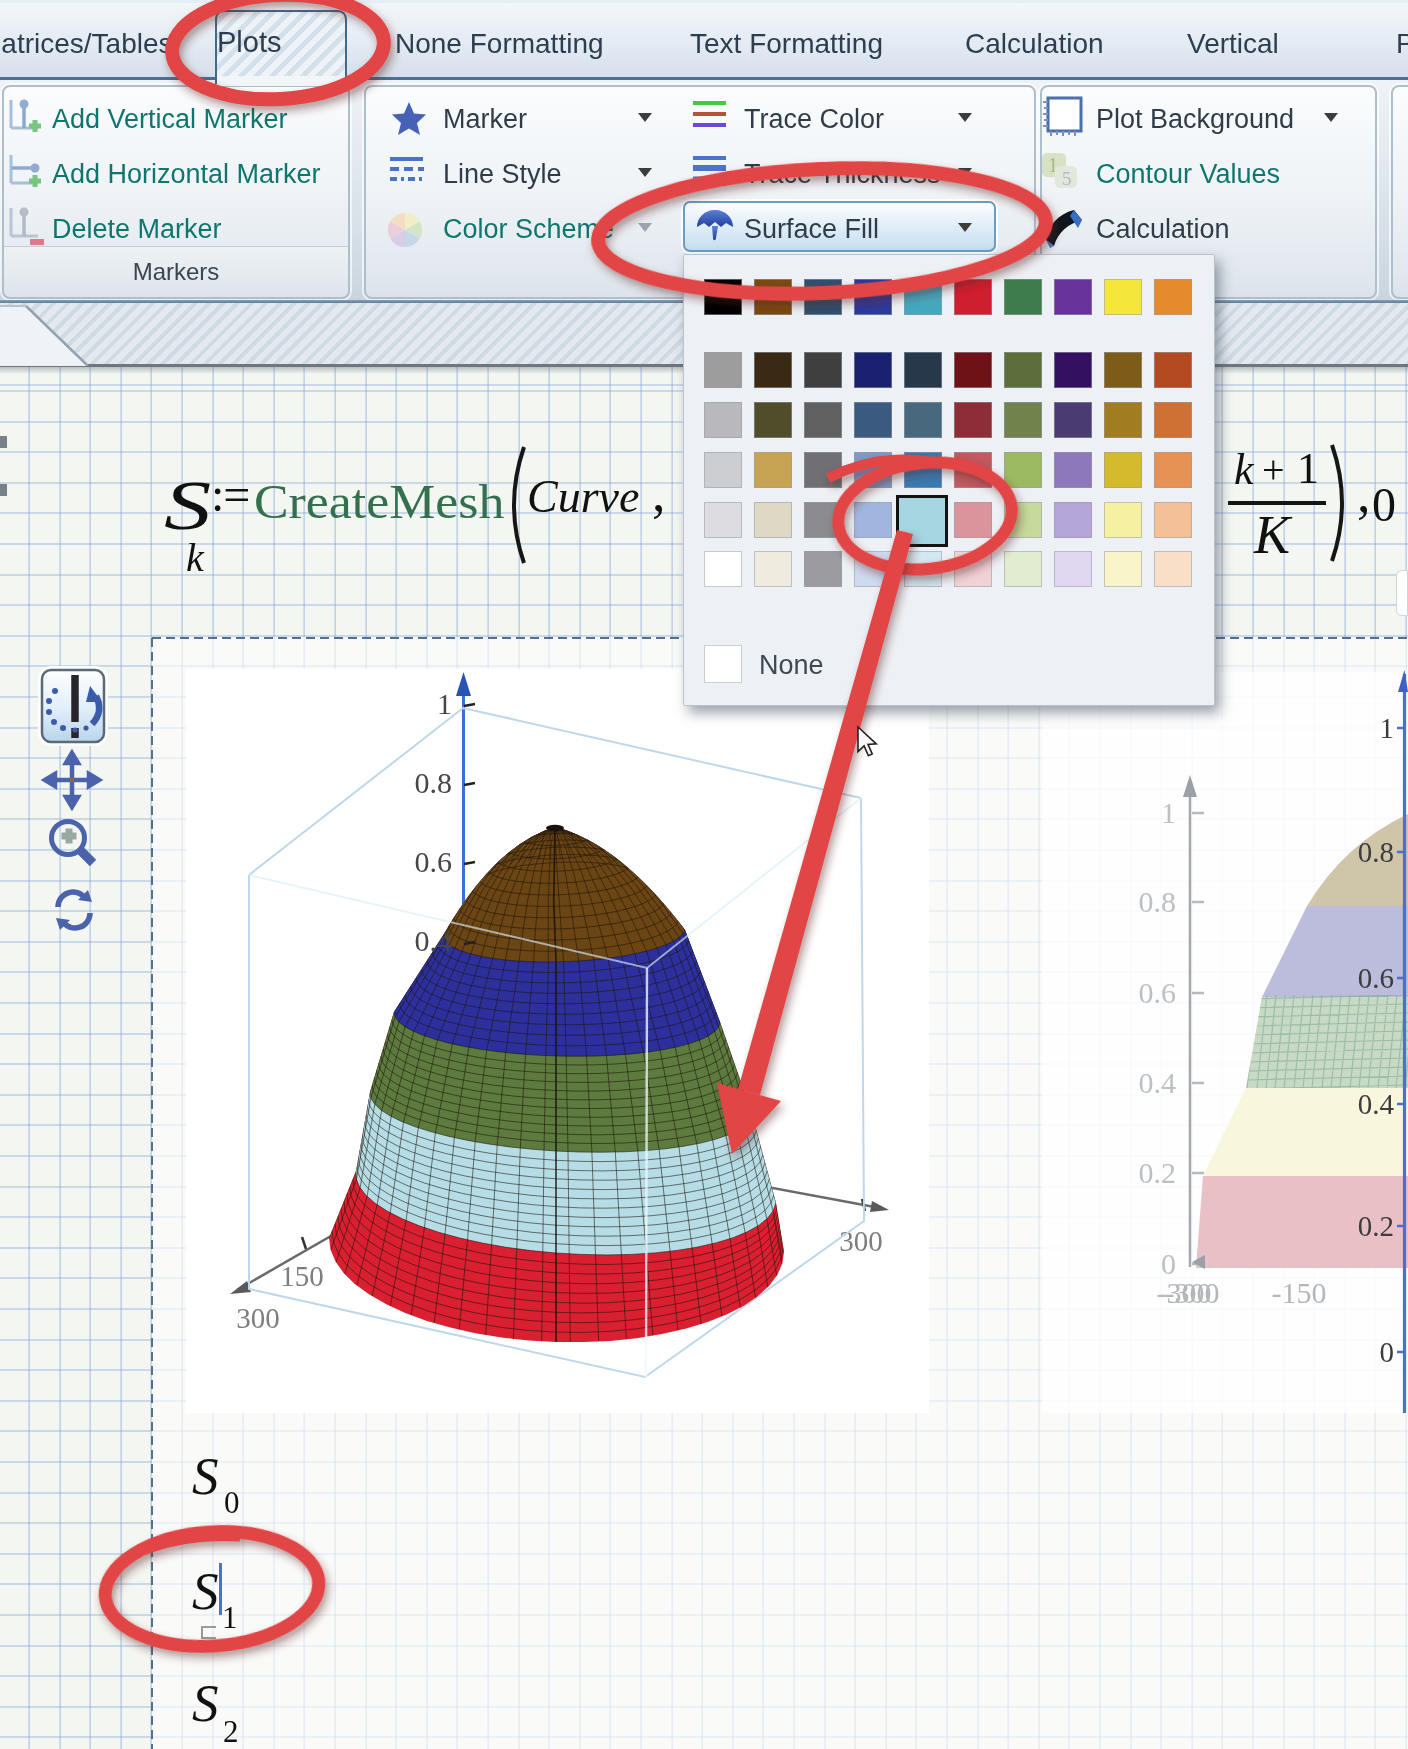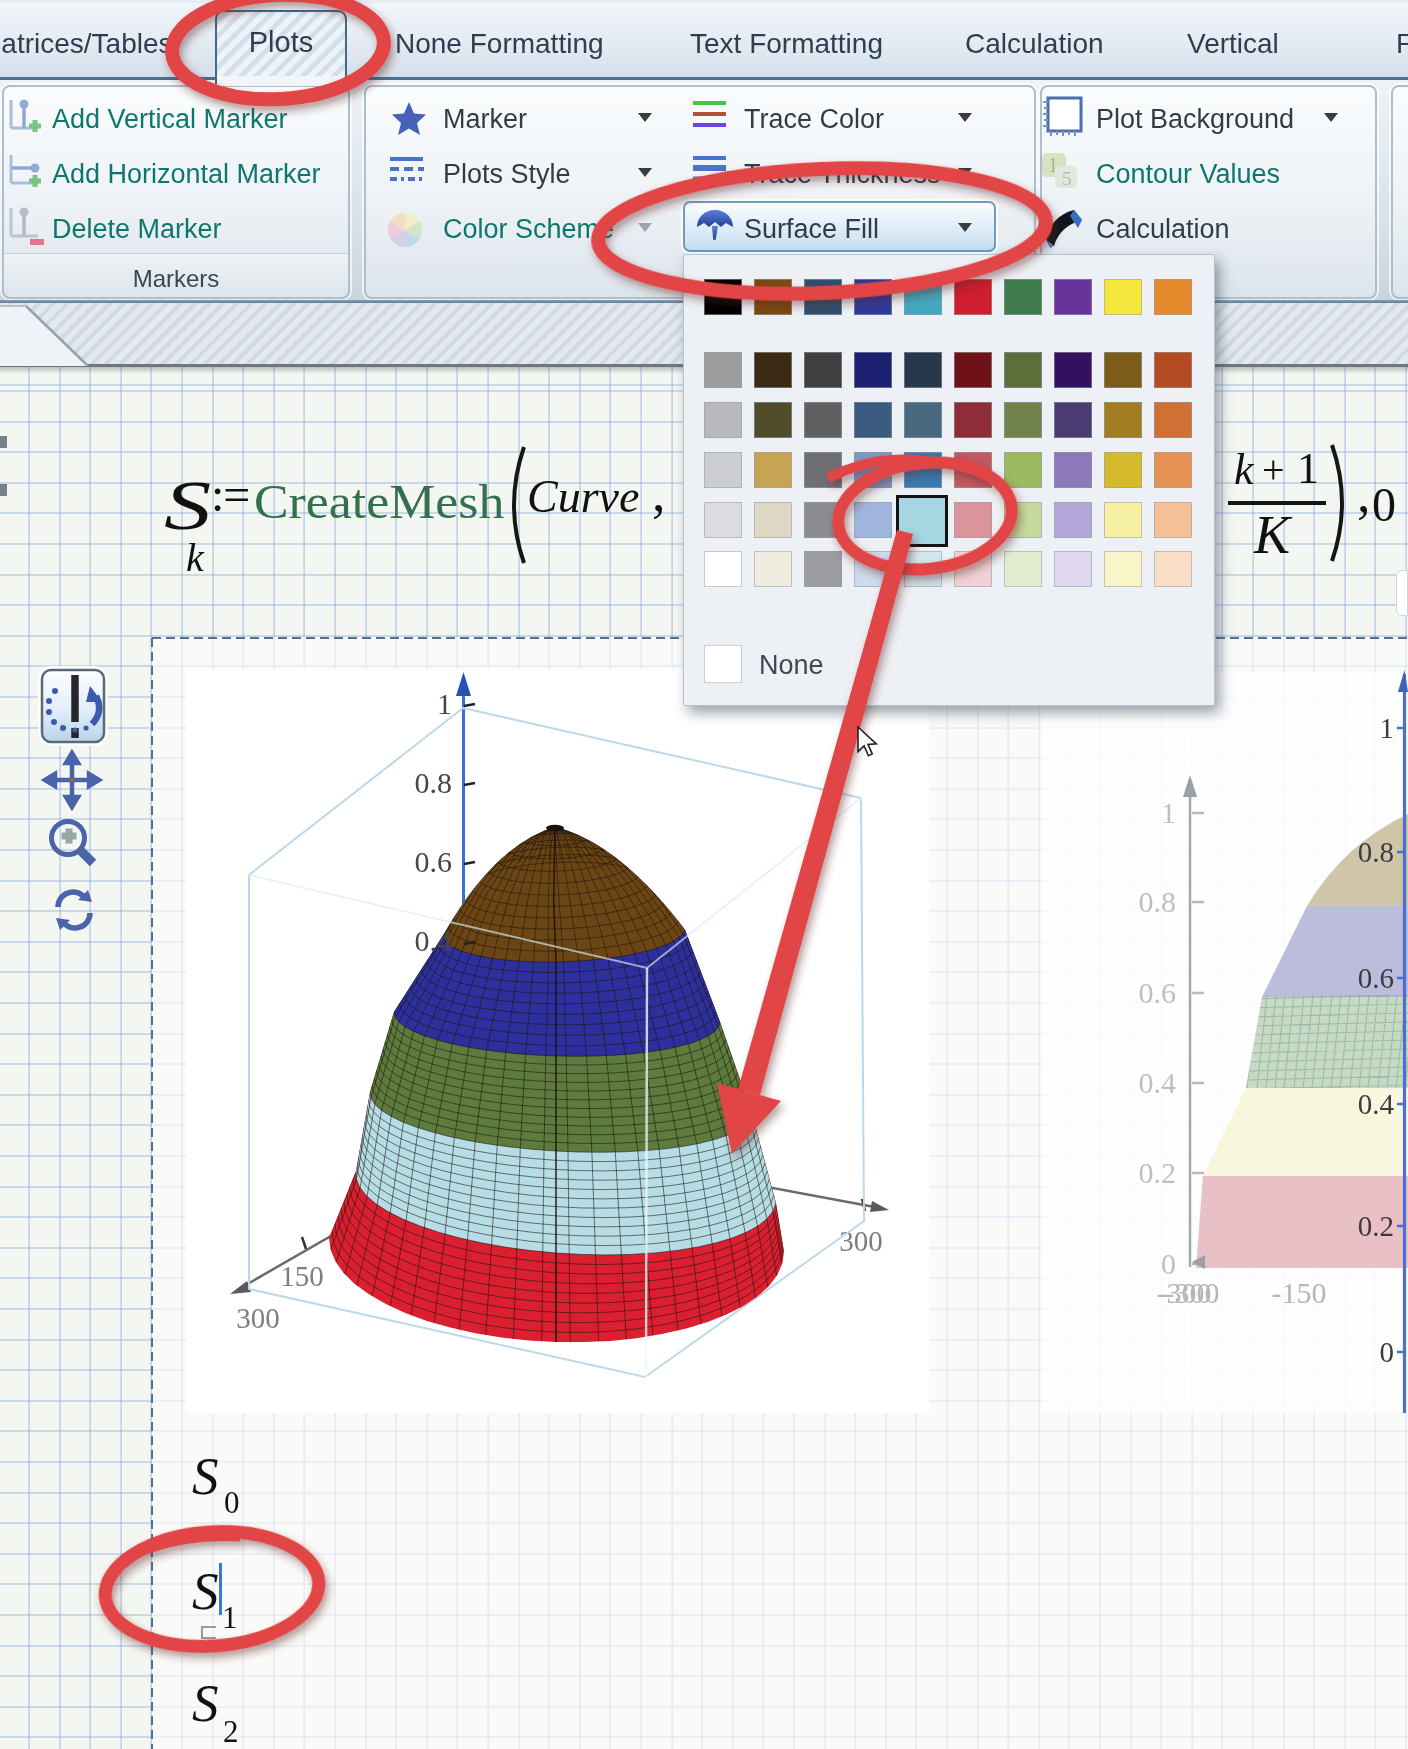--- a/index.html
+++ b/index.html
@@ -3,30 +3,30 @@
 *{margin:0;padding:0;box-sizing:border-box}
 html,body{width:1408px;height:1749px;overflow:hidden}
 body{font-family:"Liberation Sans",sans-serif;position:relative;background:#f3f6f2}
 .abs{position:absolute}
 
 #tabbar{left:0;top:0;width:1408px;height:80px;background:linear-gradient(#f2f6fa,#e3eaf2 55%,#d4deea);border-top:3px solid #e7edf4}
 #tabline{left:0;top:77px;width:1408px;height:3px;background:#4a7191;z-index:3}
 .tab{top:0;height:80px;line-height:88px;font-size:28px;color:#2c3e50;z-index:2;white-space:nowrap}
 #plotstab{left:215px;top:10px;width:132px;height:74px;z-index:4;border:2px solid #42698c;border-bottom:none;border-radius:9px 9px 0 0;background:repeating-linear-gradient(-45deg,#d3dfe9 0 5px,#edf3f8 5px 11px);}
 #plotstab:after{content:"";position:absolute;left:0;right:0;bottom:-2px;height:10px;background:#f2f6f9}
-#plotstab span{position:absolute;width:100%;text-align:center;top:14px;font-size:29px;color:#2c3e50}
+#plotstab span{position:absolute;width:100%;top:14px;font-size:29px;color:#2c3e50}
 
 #ribbon{left:0;top:80px;width:1408px;height:222px;background:linear-gradient(#eff3f7,#d6dfe7 70%,#c9d4dd)}
 #ribbonline{left:0;top:300px;width:1408px;height:3px;background:linear-gradient(#87a0b4,#5f7e97);z-index:2}
 .group{top:85px;height:214px;z-index:1;border:2px solid #aebfcc;border-radius:8px;background:linear-gradient(#fafcfd,#eef2f6 55%,#dce4eb);box-shadow:0 0 0 2px rgba(255,255,255,.65)}
 .gtext{position:absolute;font-size:27px;color:#303d49;white-space:nowrap;z-index:2}
 .gtext.dis{color:#0f766e}
 .arrow{position:absolute;z-index:2;width:0;height:0;border-left:7px solid transparent;border-right:7px solid transparent;border-top:9px solid #3c3c3c}
 .arrow.dis{border-top-color:#9aa4ae}
-#markerscap{position:absolute;left:0;right:0;bottom:0;height:44px;border-top:1px solid #c3cdd5;background:linear-gradient(#eef2f5,#dde4ea);border-radius:0 0 7px 7px;text-align:center;font-size:24px;color:#3a4650;line-height:50px}
+#markerscap{position:absolute;left:0;right:0;bottom:0;height:51px;border-top:1px solid #c3cdd5;background:linear-gradient(#eef2f5,#dde4ea);border-radius:0 0 7px 7px;text-align:center;font-size:24px;color:#3a4650;line-height:50px}
 
 #sfbtn{left:683px;top:201px;width:313px;height:51px;border:2px solid #6e9cbe;border-radius:7px;background:linear-gradient(#fbfdfe,#ddecf7 55%,#c6def0);box-shadow:0 0 0 2px rgba(255,255,255,.8);z-index:3}
 
 #band{left:0;top:303px;width:1408px;height:63px;background:repeating-linear-gradient(-45deg,#d0dae3 0 4px,#e3e9ef 4px 10px);z-index:1}
 
 #page{left:0;top:366px;width:1408px;height:1383px;background-color:#f3f6f1;background-image:repeating-linear-gradient(to right,rgba(118,156,218,.65) 0 1px,transparent 1px 30.6px),repeating-linear-gradient(to bottom,rgba(118,156,218,.65) 0 1px,transparent 1px 30.6px);background-position:28.6px 24.5px;z-index:0}
 #pagetopshadow{left:0;top:364px;width:1408px;height:3px;background:#6e7780;z-index:1}
 #pagetopshadow2{left:0;top:367px;width:1408px;height:7px;background:linear-gradient(rgba(100,110,122,.4),rgba(100,110,122,0));z-index:1}
 #selover{left:152px;top:637px;width:1256px;height:1112px;background:rgba(255,255,255,.6);z-index:1}
 
@@ -105,21 +105,21 @@
     <line x1="0" y1="3" x2="33" y2="3" stroke="#3ecb44" stroke-width="4"></line>
     <line x1="0" y1="14" x2="33" y2="14" stroke="#b5503a" stroke-width="4"></line>
     <line x1="0" y1="25" x2="33" y2="25" stroke="#6a48e0" stroke-width="4"></line>
   </svg>
 <svg class="abs" style="left:693px;top:155px;z-index:2" width="34" height="32">
     <line x1="0" y1="3" x2="33" y2="3" stroke="#4a74c8" stroke-width="4"></line>
     <line x1="0" y1="13" x2="33" y2="13" stroke="#4a74c8" stroke-width="6"></line>
     <line x1="0" y1="26" x2="33" y2="26" stroke="#4a74c8" stroke-width="9"></line>
   </svg>
 <div class="gtext" style="left:443px;top:104px">Marker</div>
-<div class="gtext" style="left:443px;top:159px">Plots Style</div>
+<div class="gtext" style="left:443px;top:159px">Line Style</div>
 <div class="gtext dis" style="left:443px;top:214px">Color Scheme</div>
 <div class="abs arrow" style="left:638px;top:113px"></div>
 <div class="abs arrow" style="left:638px;top:168px"></div>
 <div class="abs arrow dis" style="left:638px;top:223px"></div>
 <div class="gtext" style="left:744px;top:104px">Trace Color</div>
 <div class="gtext" style="left:744px;top:159px">Trace Thickness</div>
 <div class="abs arrow" style="left:958px;top:113px"></div>
 <div class="abs arrow" style="left:958px;top:168px"></div>
 <div class="abs" id="sfbtn"></div>
 <svg class="abs" style="left:696px;top:208px;z-index:4" width="38" height="38">

